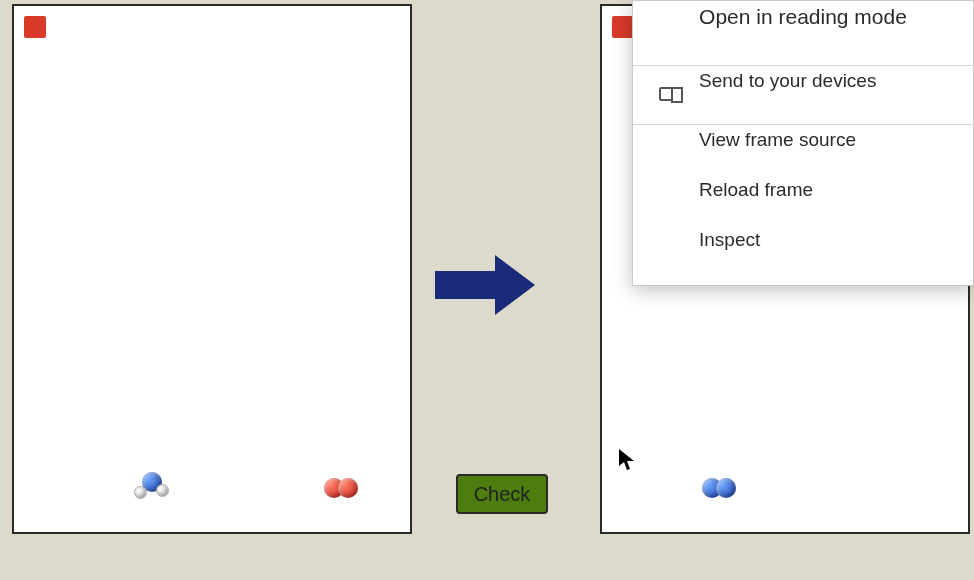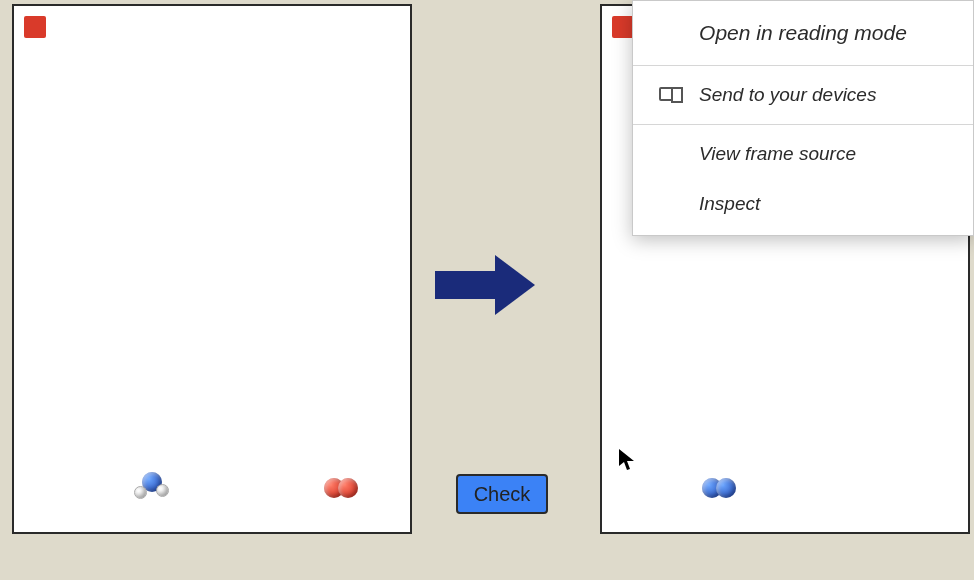--- a/index.html
+++ b/index.html
@@ -79,21 +79,21 @@
     border-top: 30px solid transparent;
     border-bottom: 30px solid transparent;
     border-left: 40px solid #1a2b7a;
   }
   .check-btn {
     position: absolute;
     left: 456px;
     top: 474px;
     width: 92px;
     height: 40px;
-    background: #3b82f6;
+    background: #4d7c0f;
     border: 2px solid #2a2a2a;
     border-radius: 4px;
     font-size: 20px;
     font-weight: 500;
     color: #222;
     display: flex;
     align-items: center;
     justify-content: center;
     cursor: pointer;
   }
@@ -103,28 +103,26 @@
     left: 632px;
     width: 342px;
     background: #ffffff;
     border: 1px solid #c9c9c9;
     box-shadow: 0 4px 18px rgba(0,0,0,0.25);
     padding-top: 4px;
     padding-bottom: 6px;
   }
   .ctx-item {
     display: flex;
-    align-items: center;
     height: 50px;
     padding-left: 66px;
     font-size: 19px;
     color: #2b2b2b;
     cursor: pointer;
     position: relative;
-    font-style: italic;
   }
   .ctx-item.first { height: 56px; justify-content: center; padding-left: 0; font-size: 21px; }
   .ctx-sep {
     height: 1px;
     background: #d6d6d6;
     margin: 4px 0;
   }
   .ctx-icon {
     position: absolute;
     left: 26px;
@@ -196,15 +194,18 @@
   <div class="ctx-sep"></div>
   <div class="ctx-item">
     <div class="ctx-icon icon-devices"></div>
     <span>Send to your devices</span>
   </div>
   <div class="ctx-sep"></div>
   <div class="ctx-item">
     <span>View frame source</span>
   </div>
   <div class="ctx-item">
+    <span>Reload frame</span>
+  </div>
+  <div class="ctx-item">
     <span>Inspect</span>
   </div>
 </div>
 
 </body></html>

